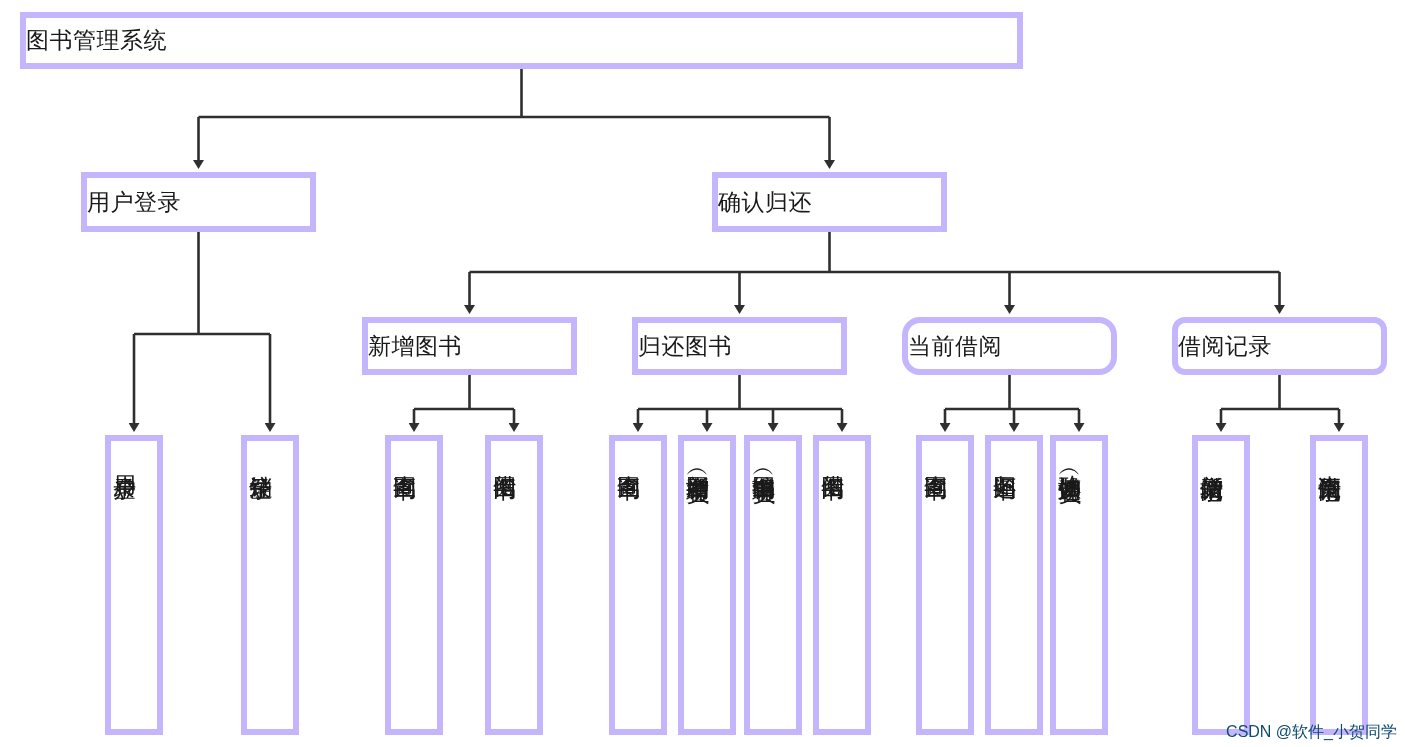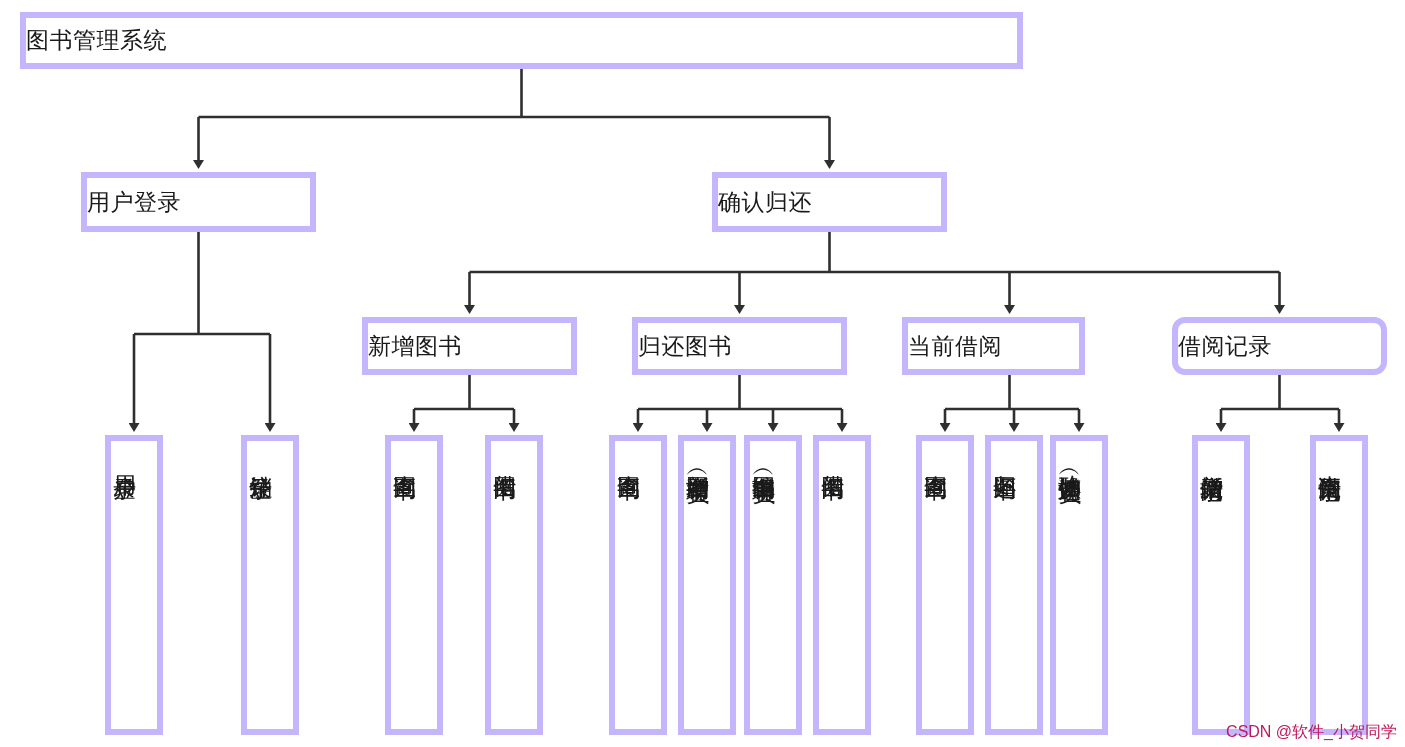--- a/index.html
+++ b/index.html
@@ -58,21 +58,21 @@
     text-orientation: upright;
     font-size: 23px;
     line-height: 1.18;
     letter-spacing: 1px;
   }
   .watermark {
     position: absolute;
     right: 8px;
     bottom: 4px;
     font-size: 16px;
-    color: #be185d;
+    color: #0c4a6e;
     z-index: 5;
     white-space: nowrap;
   }
 </style>
 </head>
 <body>
 
 <div id="canvas">
 
   <svg class="connectors" viewBox="0 0 1405 747" xmlns="http://www.w3.org/2000/svg">
@@ -135,21 +135,21 @@
   <div class="node horiz" style="left: 712px; top: 172px; width: 235px; height: 60px;">
     <span class="node-label">确认归还</span>
   </div>
 
   <div class="node horiz" style="left: 362px; top: 317px; width: 215px; height: 58px;">
     <span class="node-label">新增图书</span>
   </div>
   <div class="node horiz" style="left: 632px; top: 317px; width: 215px; height: 58px;">
     <span class="node-label">归还图书</span>
   </div>
-  <div class="node horiz" style="left: 902px; top: 317px; width: 183px; height: 58px;">
+  <div class="node horiz" style="left: 902px; top: 317px; width: 215px; height: 58px; border-radius: 18px;">
     <span class="node-label">当前借阅</span>
   </div>
   <div class="node horiz" style="left: 1172px; top: 317px; width: 215px; height: 58px; border-radius: 13px;">
     <span class="node-label">借阅记录</span>
   </div>
 
   <div class="node leaf" style="left: 105px; top: 435px; width: 58px; height: 300px;">
     <span class="node-label">用户登录</span>
   </div>
   <div class="node leaf" style="left: 241px; top: 435px; width: 58px; height: 300px;">

